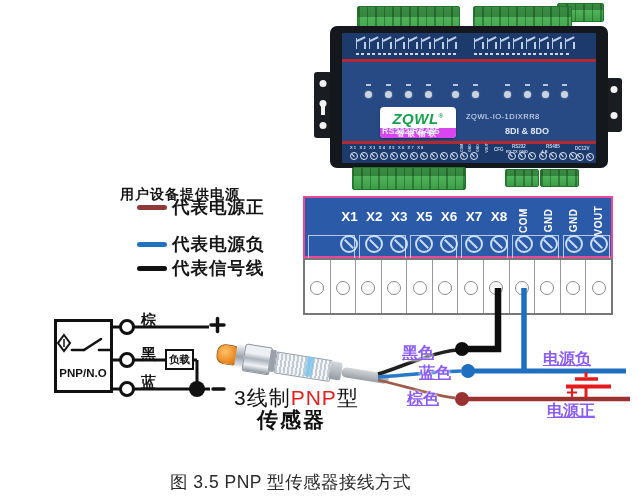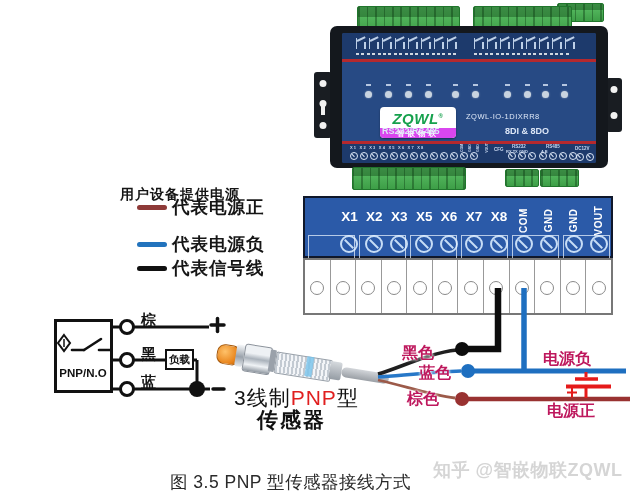--- a/index.html
+++ b/index.html
@@ -31,21 +31,21 @@
   .logo .reg{font-size:6px;color:#16a14d;vertical-align:super;font-style:normal;}
   .logo .cn{display:block;background:#d946ef;color:#fff;font-size:7.5px;letter-spacing:3px;line-height:11px;font-weight:bold;}
   .devtxt{position:absolute;color:#dde7f7;white-space:nowrap;}
   .mlabel{position:absolute;color:#c8d7ef;white-space:nowrap;font-weight:bold;}
   .screwrow{position:absolute;display:flex;gap:1.6px;}
   .screw7{width:6.4px;height:6.4px;border-radius:50%;border:1px solid #dfe9f8;position:relative;}
   .screw7::after{content:'';position:absolute;left:0;top:2.2px;width:4.4px;height:1px;background:#dfe9f8;transform:rotate(45deg);}
   .vmicro{position:absolute;color:#c8d7ef;font-size:3.5px;font-weight:bold;transform:rotate(-90deg);transform-origin:center;}
 
   
-  .tshead{position:absolute;left:303px;top:196px;width:310px;height:62px;background:#2b5aa8;border:2px solid #0f172a;box-sizing:border-box;display:flex;padding-left:32px;}
+  .tshead{position:absolute;left:303px;top:196px;width:310px;height:62px;background:#2b5aa8;border:2px solid #ec4899;box-sizing:border-box;display:flex;padding-left:32px;}
   .tscol{flex:1;position:relative;display:flex;flex-direction:column;align-items:center;}
   .tscol .hl{margin-top:11px;color:#fff;font-weight:bold;font-size:13.5px;}
   .tscol .vl{position:absolute;top:2px;height:40px;width:100%;display:flex;align-items:center;justify-content:center;}
   .tscol .vl span{transform:rotate(-90deg);color:#fff;font-weight:bold;font-size:10px;letter-spacing:.5px;white-space:nowrap;}
   .tscrew{position:absolute;bottom:3px;left:50%;transform:translateX(-50%);width:18px;height:18px;border-radius:50%;border:2.4px solid #c7ddf6;box-sizing:border-box;}
   .tscrew::after{content:'';position:absolute;left:.5px;top:5.5px;width:12px;height:2px;background:#c7ddf6;transform:rotate(45deg);}
   .bracket{position:absolute;top:37px;width:47px;height:23px;border:1.5px solid rgba(230,240,252,.75);border-bottom:none;box-sizing:border-box;}
   .tsbody{position:absolute;left:303px;top:258px;width:310px;height:57px;background:#fff;border:2px solid #777;box-sizing:border-box;display:flex;}
   .tscell{flex:1;border-right:1.5px solid #999;position:relative;}
   .tscell:last-child{border-right:none;}
@@ -73,21 +73,21 @@
   .sn.ring{left:53px;top:1px;width:6px;height:22px;background:#9aa1aa;border-radius:1px;}
   .sn.barrel{left:59px;top:2px;width:55px;height:20px;background:repeating-linear-gradient(90deg,#c3cad2 0 2px,#f3f5f8 2px 4px);border:1px solid #98a0a9;border-radius:2px;}
   .sn.band{left:90px;top:2px;width:7px;height:20px;background:rgba(125,196,235,.85);}
   .sn.cap{left:114px;top:3px;width:12px;height:18px;background:linear-gradient(#d6dade,#959ca4);border-radius:2px;}
   .sn.cable{left:126px;top:7px;width:48px;height:10px;border-radius:5px;background:linear-gradient(#d2d5d9,#9ba0a6);}
   .cap1{position:absolute;left:234px;top:384px;font-size:21px;font-weight:normal;color:#111;letter-spacing:1px;z-index:6;}
   .cap1 .red{color:#e01f1f;}
   .cap2{position:absolute;left:257px;top:406px;font-size:21px;font-weight:bold;color:#111;letter-spacing:2px;z-index:6;}
   .figcap{position:absolute;left:170px;top:470px;font-size:17.5px;color:#2a2a2a;letter-spacing:.5px;}
   .wmark{position:absolute;left:433px;top:458px;font-size:18px;font-weight:bold;color:#d5d5d5;letter-spacing:.5px;}
-  .sigl{position:absolute;font-size:16px;font-weight:bold;color:#be185d;z-index:6;text-shadow:0 0 3px #fff,0 0 3px #fff;}
+  .sigl{position:absolute;font-size:16px;font-weight:bold;color:#8b5cf6;z-index:6;text-shadow:0 0 3px #fff,0 0 3px #fff;text-decoration:underline;}
   #wires{position:absolute;left:0;top:0;z-index:5;pointer-events:none;}
 </style>
 </head>
 <body>
 
 <div id="canvas">
 
   <div class="gblock" style="left:557px;top:3px;width:45px;height:17px"></div>
   <div class="gblock" style="left:357px;top:6px;width:101px;height:27px"></div>
   <div class="gblock" style="left:473px;top:6px;width:97px;height:27px"></div>
@@ -363,15 +363,14 @@
   <span class="sigl" style="left:402px;top:343px">黑色</span>
   <span class="sigl" style="left:419px;top:363px">蓝色</span>
   <span class="sigl" style="left:407px;top:389px">棕色</span>
   <span class="sigl" style="left:543px;top:349px">电源负</span>
   <span class="sigl" style="left:547px;top:401px">电源正</span>
 
   <div class="cap1"><span>3线制</span><span class="red">PNP</span><span>型</span></div>
   <div class="cap2">传感器</div>
 
   <div class="figcap">图 3.5 PNP 型传感器接线方式</div>
-  <div class="wmark">知乎 @智嵌物联ZQWL</div>
 
 </div>
 
 </body></html>

